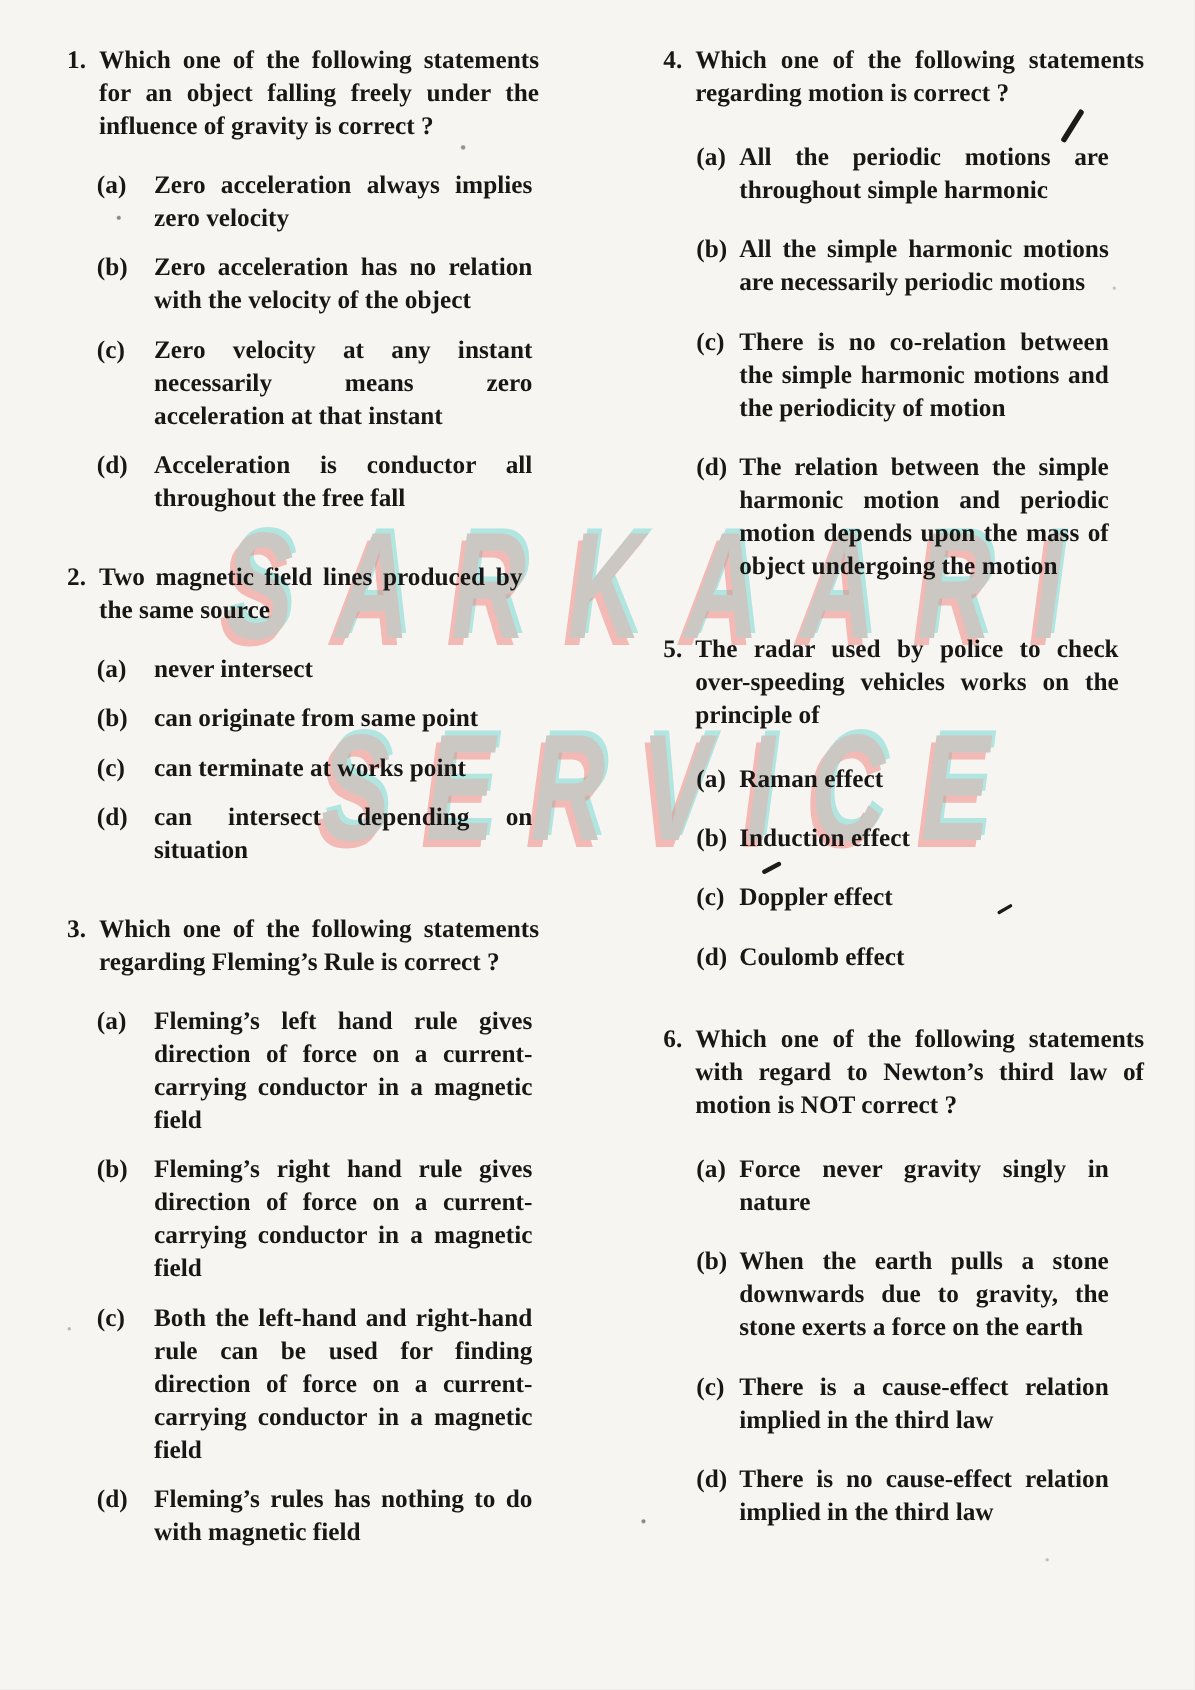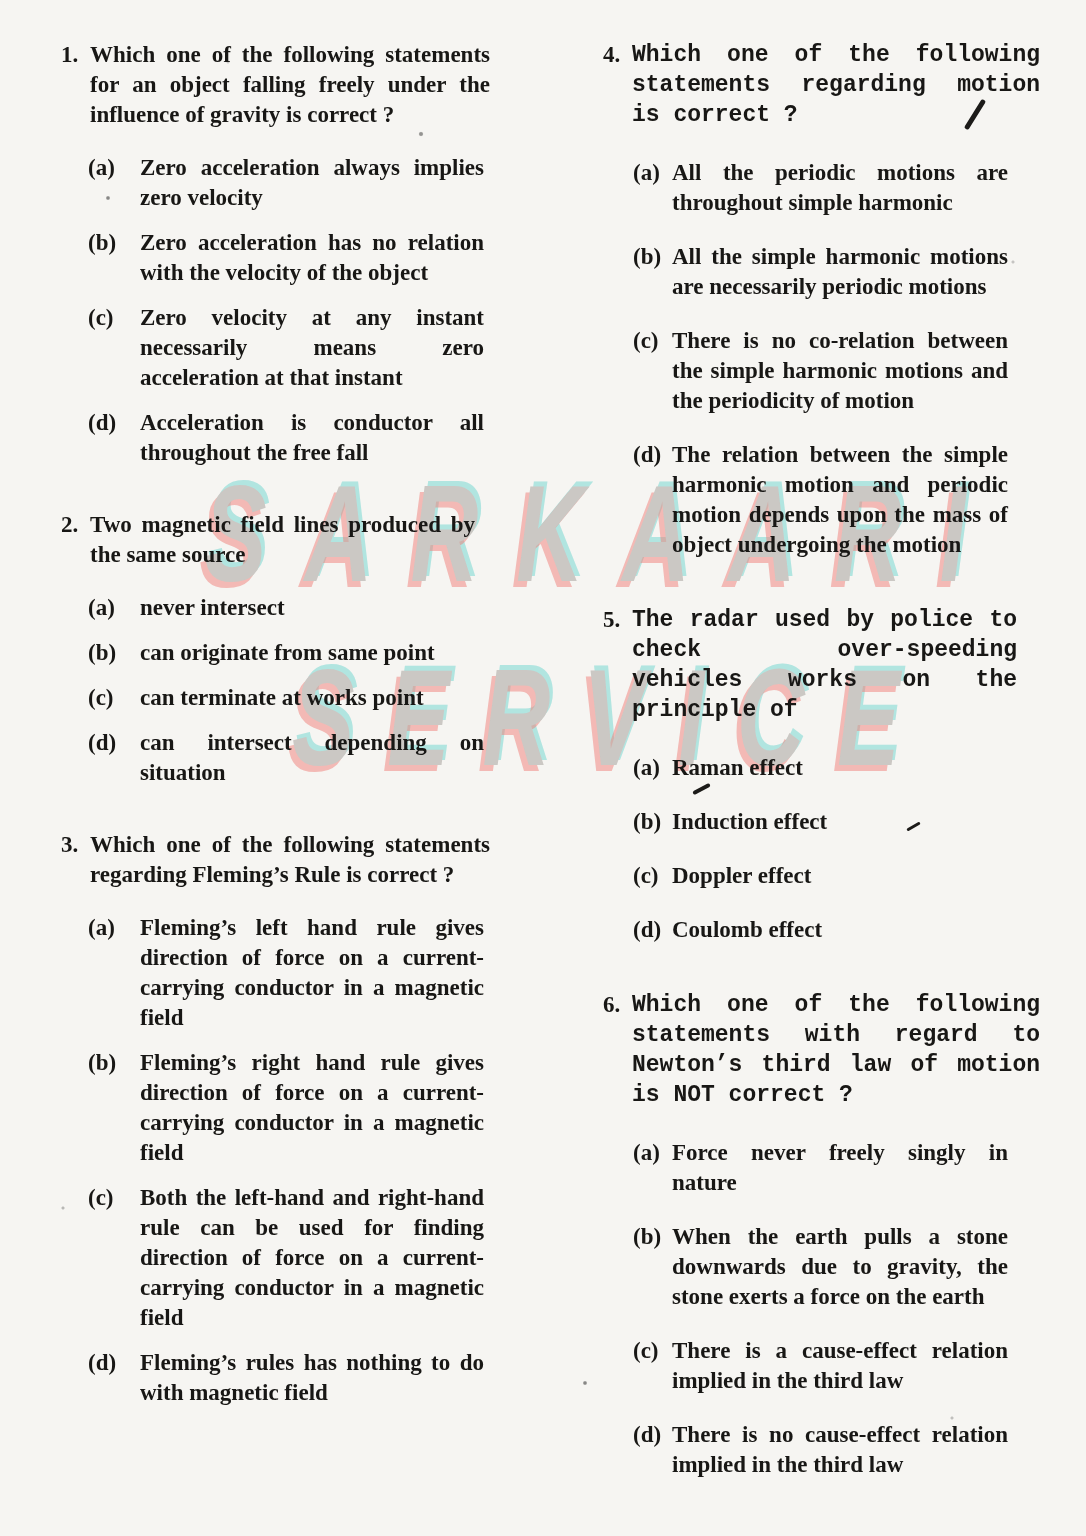--- a/index.html
+++ b/index.html
@@ -45,21 +45,21 @@
   .col-right { left:600px; width:448px; }
 
   .question { display:grid; grid-template-columns:32px 1fr; }
   .col-left  .question { margin-bottom:42px; }
   .col-right .question { margin-bottom:45px; }
   .question:last-child { margin-bottom:0; }
 
   .qnum  { grid-column:1; padding-left:3px; }
   .qstem { grid-column:2; text-align:justify; hyphens:auto; -webkit-hyphens:auto; }
   .col-left  .qstem { max-width:400px; margin-bottom:23px; }
-  .col-right .qstem { max-width:408px; margin-bottom:28px;font-family:Liberation Mono, monospace; }
+  .col-right .qstem { max-width:408px; margin-bottom:28px; }
   .qstem.narrow { max-width:385px; }
 
   .options { grid-column:1 / -1; }
   .col-left  .options { padding-left:30px; }
   .col-right .options { padding-left:33px; }
 
   .option { display:grid; }
   .col-left  .option { grid-template-columns:52px 1fr; margin-bottom:15px; }
   .col-right .option { grid-template-columns:39px 1fr; margin-bottom:24px; }
   .option:last-child { margin-bottom:0; }
@@ -204,21 +204,21 @@
         </div>
       </div>
     </section>
 
     <section class="question">
       <div class="qnum">6.</div>
       <div class="qstem">Which one of the following statements with regard to Newton’s third law of motion is NOT correct&nbsp;?</div>
       <div class="options">
         <div class="option">
           <span class="olabel">(a)</span>
-          <span class="otext">Force never freely singly in nature</span>
+          <span class="otext">Force never gravity singly in nature</span>
         </div>
         <div class="option">
           <span class="olabel">(b)</span>
           <span class="otext">When the earth pulls a stone downwards due to gravity, the stone exerts a force on the earth</span>
         </div>
         <div class="option">
           <span class="olabel">(c)</span>
           <span class="otext">There is a cause-effect relation implied in the third law</span>
         </div>
         <div class="option">

